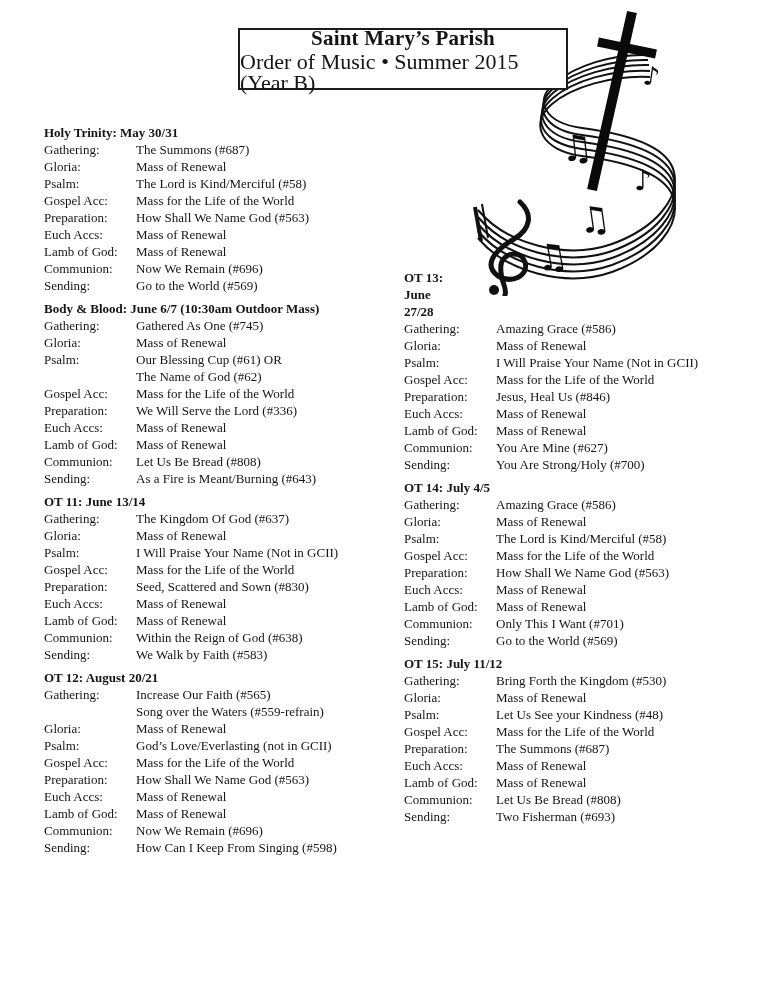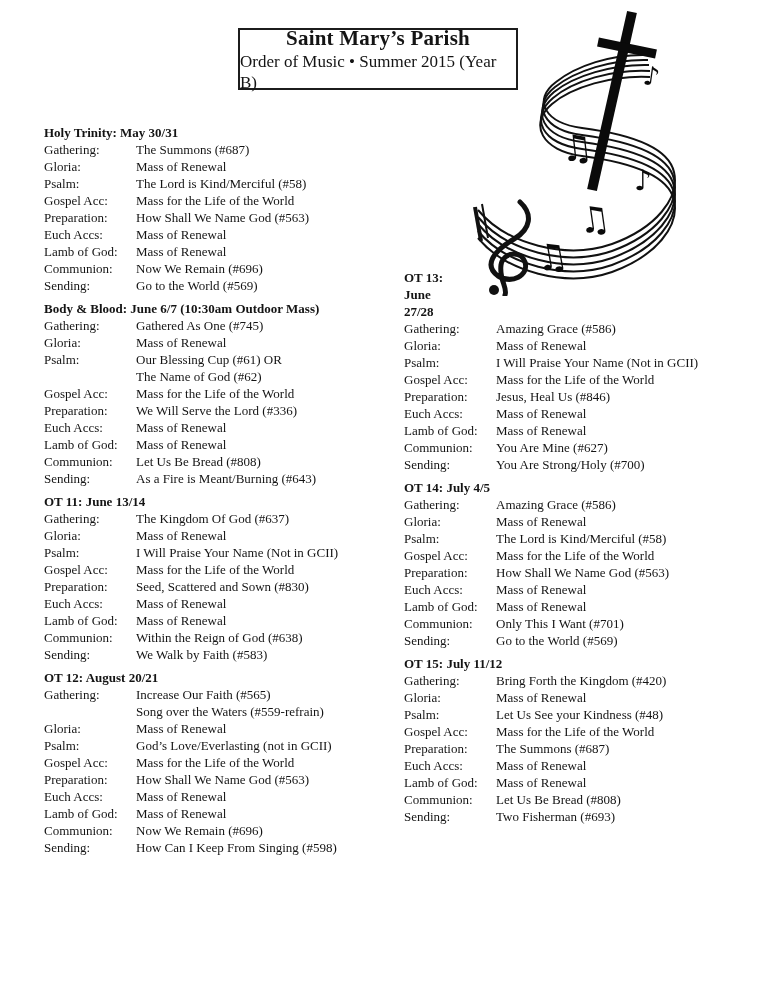--- a/index.html
+++ b/index.html
@@ -7,29 +7,29 @@
     position:relative;
     width:768px; height:994px;
     margin:0 auto;
     background:#ffffff;
     font-family:"Liberation Serif","DejaVu Serif",serif;
     color:#141414;
     overflow:hidden;
   }
   .title-box {
     position:absolute; left:238px; top:28px;
-    width:280px; height:62px;
+    width:330px; height:62px;
     border:2px solid #1c1c1c;
     box-sizing:border-box;
     display:flex; flex-direction:column; justify-content:center; align-items:center;
     background:#fff;
     z-index:2;
   }
   .title { font-size:21px; font-weight:bold; line-height:25px; letter-spacing:0.2px; }
-  .subtitle { font-size:17px; line-height:21px; }
+  .subtitle { font-size:22px; line-height:21px; }
 
   .graphic {
     position:absolute; left:442px; top:4px;
     width:256px; height:292px;
     z-index:1;
   }
 
   .col { position:absolute; font-size:13px; line-height:17px; }
   .col-left  { left:44px;  top:124px; width:345px; }
   .col-right { left:404px; top:269px; width:350px; }
@@ -328,21 +328,21 @@
         </div>
         <div class="row">
           <span class="lbl">Sending:</span>
           <span class="val">Go to the World (#569)</span>
         </div>
       </section>
       <section class="music-section">
         <div class="sec-heading">OT 15: July 11/12</div>
         <div class="row">
           <span class="lbl">Gathering:</span>
-          <span class="val">Bring Forth the Kingdom (#420)</span>
+          <span class="val">Bring Forth the Kingdom (#530)</span>
         </div>
         <div class="row">
           <span class="lbl">Gloria:</span>
           <span class="val">Mass of Renewal</span>
         </div>
         <div class="row">
           <span class="lbl">Psalm:</span>
           <span class="val">Let Us See your Kindness (#48)</span>
         </div>
         <div class="row">

